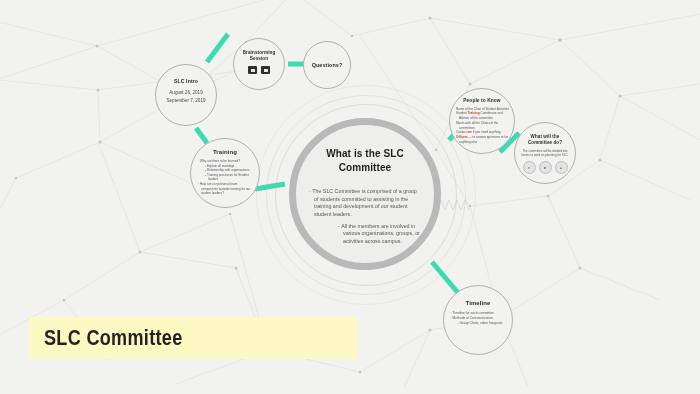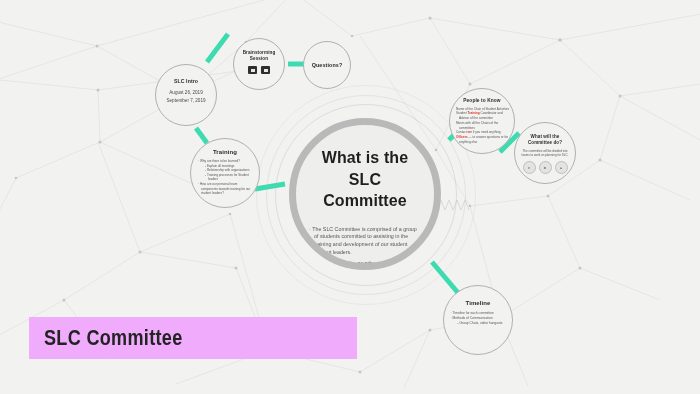--- a/index.html
+++ b/index.html
@@ -42,21 +42,21 @@
 
   
   #central-node{
     left:289px;top:118px;width:152px;height:152px;
     border:7px solid #b9b9b9;
     background:#eeeeed;
     padding:22px 13px 0 13px;
     z-index:6;
   }
   #central-node .n-title{
-    font-size:16px;line-height:1.35;margin-bottom:14px;
+    font-size:10px;line-height:1.35;margin-bottom:14px;
     color:#1f1f1f;
   }
   #central-node .n-body{font-size:5.3px;line-height:1.45;width:100%;}
   #central-node .n-body .lvl1{margin:0 0 4px 0;padding-left:5px;text-indent:-5px;}
   #central-node .n-body .lvl2{margin:0;padding-left:34px;text-indent:-5px;}
   
   .halo{
     position:absolute;border-radius:50%;
     border:1px solid rgba(170,170,170,.30);
     z-index:2;
@@ -125,21 +125,21 @@
     border:1.8px solid #b0b0b0;padding:14px 5px 0 5px;z-index:6;
   }
   #timeline-node .n-title{font-size:6px;margin-bottom:4px;}
   #timeline-node .n-body{font-size:3.3px;line-height:1.6;width:100%;}
   #timeline-node .lvl1{margin:0;padding-left:5px;text-indent:-3.5px;}
   #timeline-node .lvl2{margin:0;padding-left:12px;text-indent:-3.5px;}
 
   
   #title-bar{
     position:absolute;left:29px;top:317px;width:328px;height:42px;
-    background:#f0abfc;display:flex;align-items:center;
+    background:#fef9c3;display:flex;align-items:center;
     padding-left:15px;box-sizing:border-box;z-index:8;
   }
   #title-bar .t-text{
     font-family:"Liberation Sans Narrow","Liberation Sans",sans-serif;
     font-weight:bold;font-size:22px;color:#232323;
     transform:scaleX(.82);transform-origin:left center;
     letter-spacing:.4px;white-space:nowrap;
   }
 </style>
 </head>

